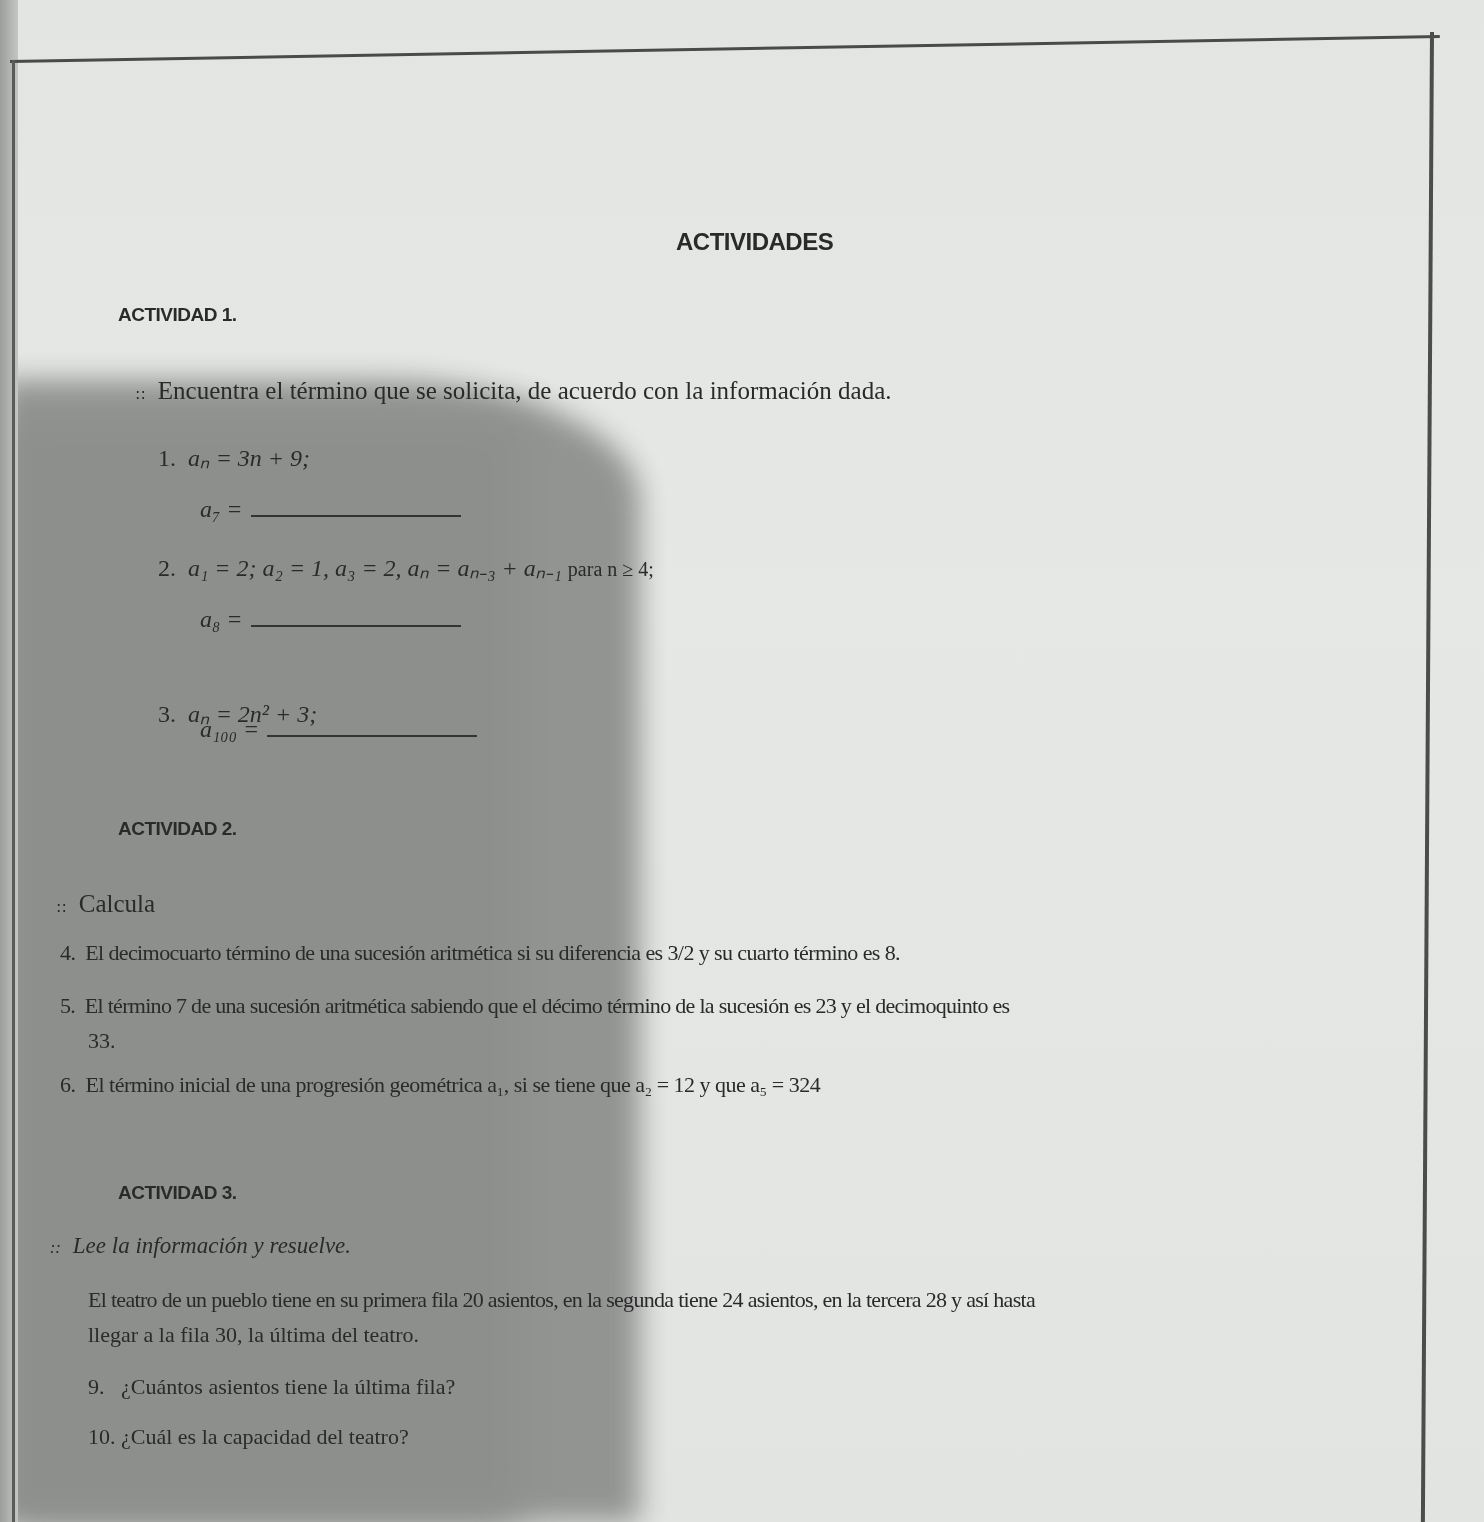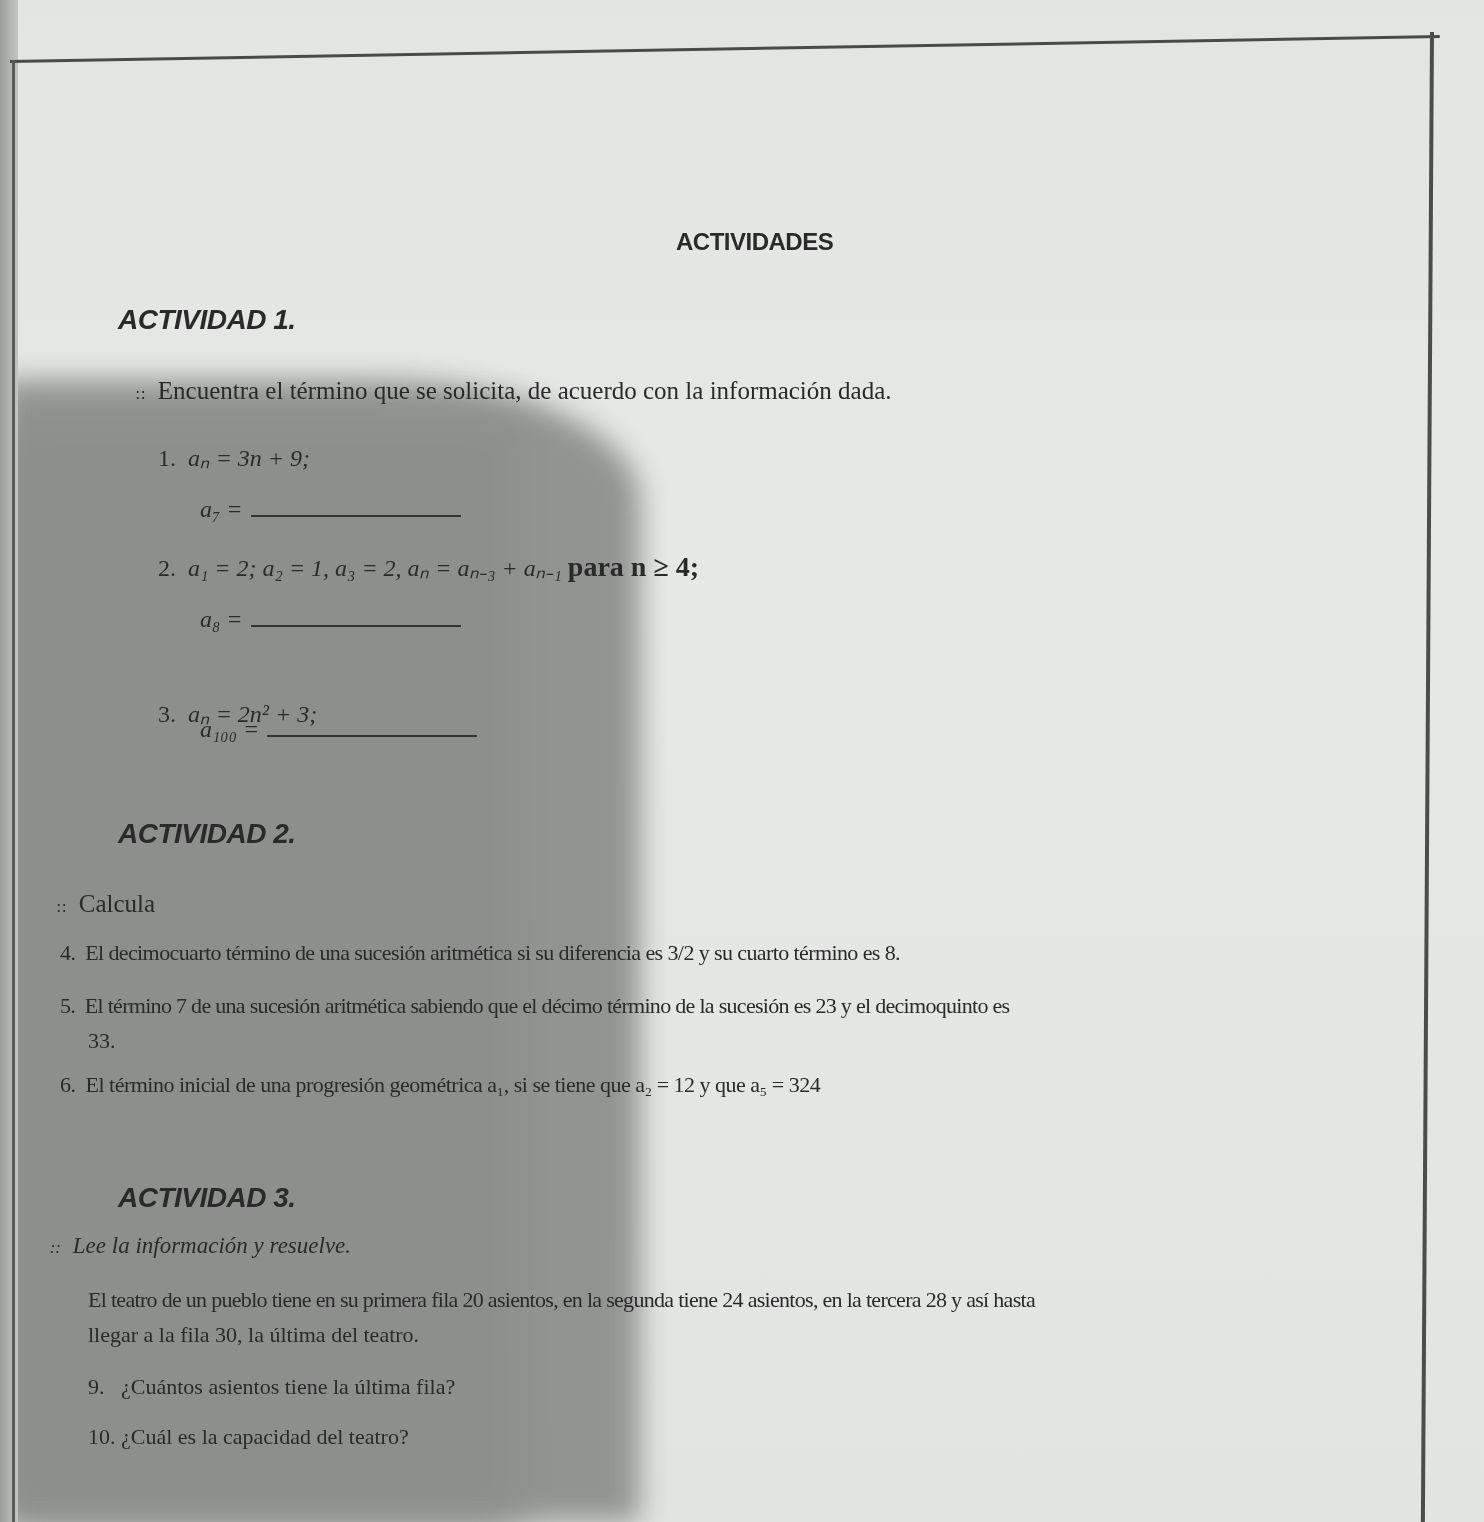--- a/index.html
+++ b/index.html
@@ -43,21 +43,21 @@
     background: #4c4c4c; transform: rotate(0.35deg); transform-origin: top center;
   }
   .frame-left {
     position: absolute; left: 12px; top: 60px; width: 3px; height: 1462px;
     background: #5a5a5a;
   }
   .content { position: absolute; left: 0; top: 0; width: 1484px; height: 1522px; }
   .sans { font-family: "Liberation Sans", sans-serif; font-weight: bold; letter-spacing: -0.5px; }
   .abs { position: absolute; white-space: nowrap; }
   .title { font-size: 24px; }
-  .act { font-size: 28px; font-style: italic; }
+  .act { font-size: 19px; }
   .instr { font-size: 25px; text-align: right; }
   .body-text { font-size: 22px; }
   .math { font-size: 24px; font-style: italic; }
   .math .up { font-style: normal; }
   .blank { display: inline-block; width: 210px; border-bottom: 2px solid #333; vertical-align: baseline; margin-left: 8px; }
   .bullet { font-family: "DejaVu Sans", sans-serif; font-size: 16px; margin-right: 12px; }
 </style>
 </head>
 <body>
 
@@ -82,21 +82,21 @@
     <span class="up">1.</span>&nbsp;
     <span>aₙ = 3n + 9;</span>
   </div>
   <div class="abs math" style="left:200px; top:496px;">
     <span>a₇ =</span><span class="blank"></span>
   </div>
 
   <div class="abs math" style="left:158px; top:550px;">
     <span class="up">2.</span>&nbsp;
     <span>a₁ = 2; a₂ = 1, a₃ = 2, aₙ = aₙ₋₃ + aₙ₋₁</span>
-    <span class="up" style="font-size:28px;font-weight:bold;">para n ≥ 4;</span>
+    <span class="up" style="font-size:20px;">para n ≥ 4;</span>
   </div>
   <div class="abs math" style="left:200px; top:606px;">
     <span>a₈ =</span><span class="blank"></span>
   </div>
 
   <div class="abs math" style="left:158px; top:696px;">
     <span class="up">3.</span>&nbsp;
     <span>aₙ = 2n² + 3;</span>
   </div>
   <div class="abs math" style="left:200px; top:716px;">

